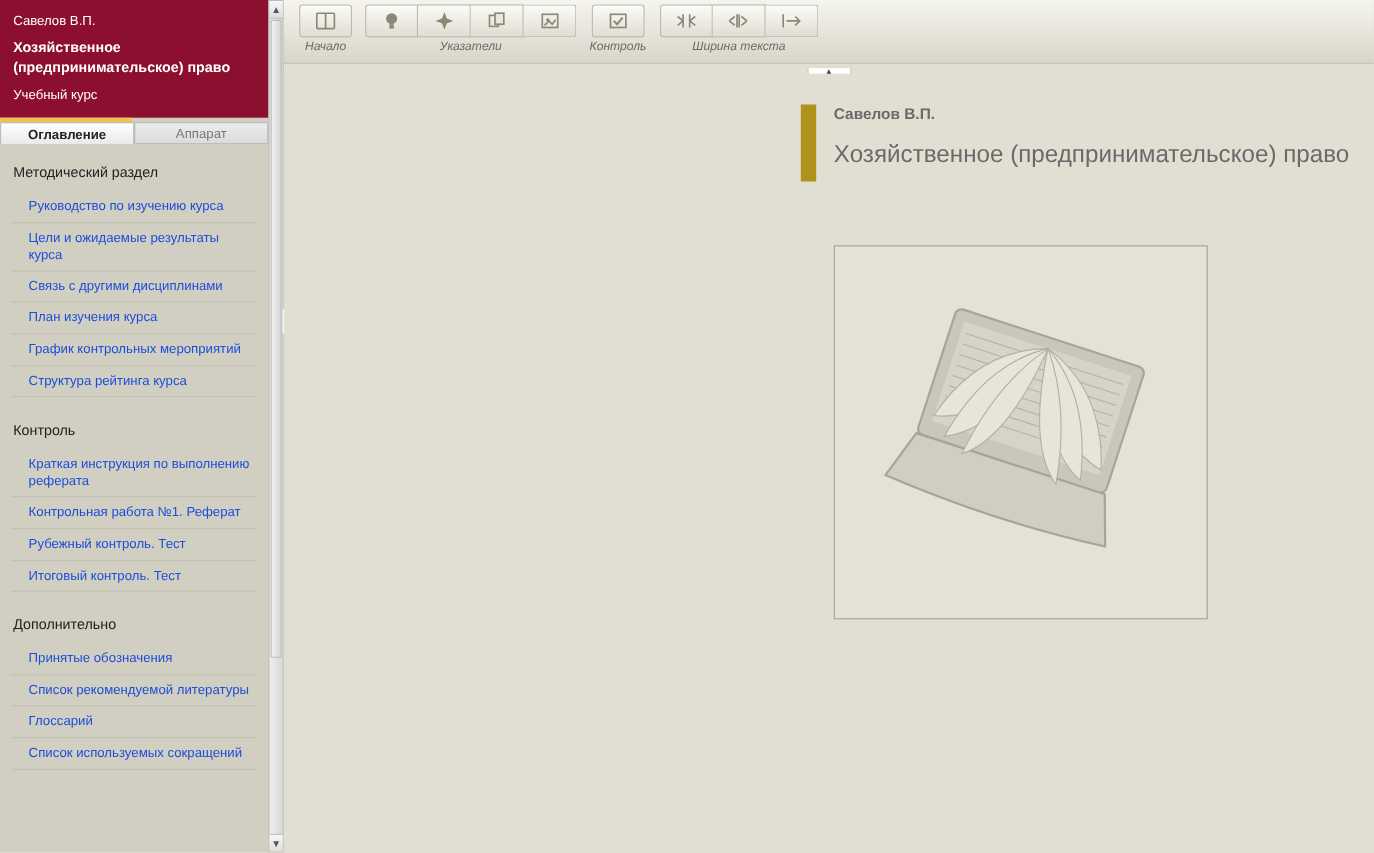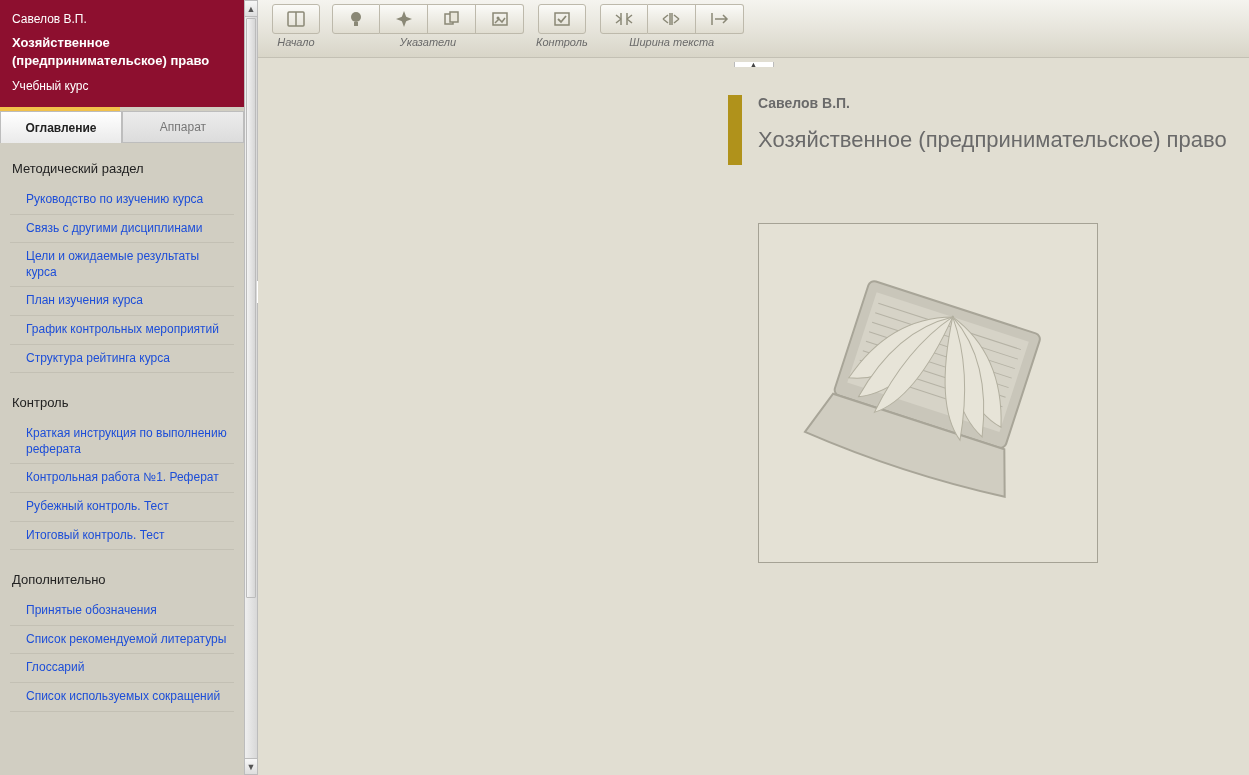--- a/index.html
+++ b/index.html
@@ -7,21 +7,21 @@
   .app { display: flex; width: 1249px; height: 775px; overflow: hidden; }
 
   
   .sidebar { width: 244px; background: #d1cec2; display: flex; flex-direction: column; position: relative; }
   .sidebar-header { background: #8d0f2f; color: #fff; padding: 12px 12px 14px 12px; }
   .sidebar-header .author { font-size: 12px; margin-bottom: 8px; }
   .sidebar-header .title { font-size: 13px; font-weight: bold; line-height: 1.35; margin-bottom: 10px; }
   .sidebar-header .subtitle { font-size: 12px; }
   .accent-bar { height: 4px; background: #f2c14b; width: 120px; }
 
-  .tabs { display: flex; height: 32px; }
+  .tabs { display: flex; height: 20px; }
   .tab { flex: 1; display: flex; align-items: center; justify-content: center; font-size: 12px; cursor: pointer;
          background: linear-gradient(to bottom,#ececec,#dcdcdc); color: #777; border: 1px solid #bdbdbd; }
   .tab.active { background: linear-gradient(to bottom,#ffffff,#eaeaea); color: #222; font-weight: bold; border-bottom: none; }
 
   .toc { flex: 1; overflow-y: auto; padding: 18px 10px 10px 10px; }
   .toc-section { margin-bottom: 22px; }
   .toc-section-title { font-size: 13px; font-weight: normal; color: #222; margin-bottom: 10px; padding-left: 2px; }
   .toc-item { display:block; font-size: 12px; color: #1d4ed8; padding: 6px 4px 6px 16px; border-bottom: 1px solid #c3c0b4; line-height:1.3; cursor:pointer; }
 
   
@@ -71,22 +71,22 @@
 
     <div class="tabs">
       <div class="tab active">Оглавление</div>
       <div class="tab">Аппарат</div>
     </div>
 
     <nav class="toc" id="toc">
         <div class="toc-section">
           <div class="toc-section-title">Методический раздел</div>
           <a class="toc-item">Руководство по изучению курса</a>
+          <a class="toc-item">Цели и ожидаемые результаты курса</a>
           <a class="toc-item">Связь с другими дисциплинами</a>
-          <a class="toc-item">Цели и ожидаемые результаты курса</a>
           <a class="toc-item">План изучения курса</a>
           <a class="toc-item">График контрольных мероприятий</a>
           <a class="toc-item">Структура рейтинга курса</a>
         </div>
         <div class="toc-section">
           <div class="toc-section-title">Контроль</div>
           <a class="toc-item">Краткая инструкция по выполнению реферата</a>
           <a class="toc-item">Контрольная работа №1. Реферат</a>
           <a class="toc-item">Рубежный контроль. Тест</a>
           <a class="toc-item">Итоговый контроль. Тест</a>

